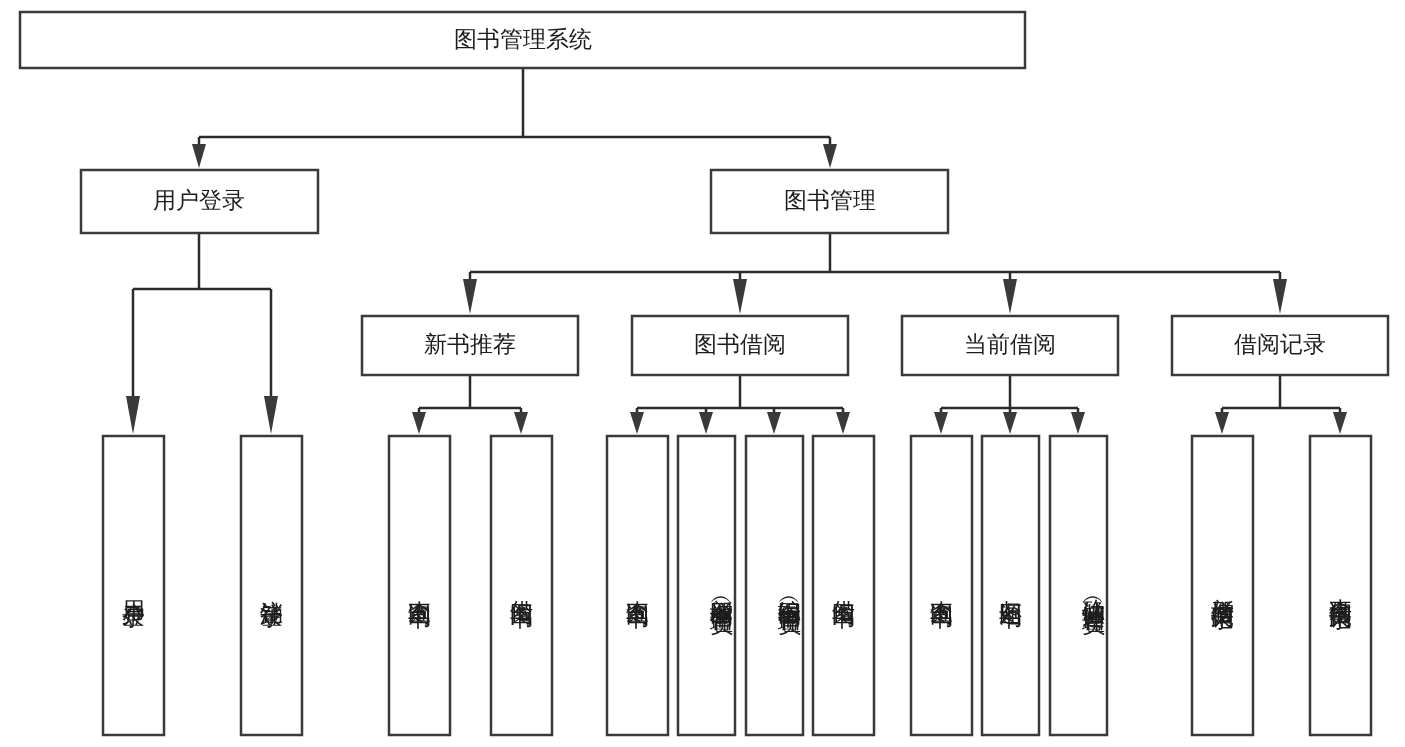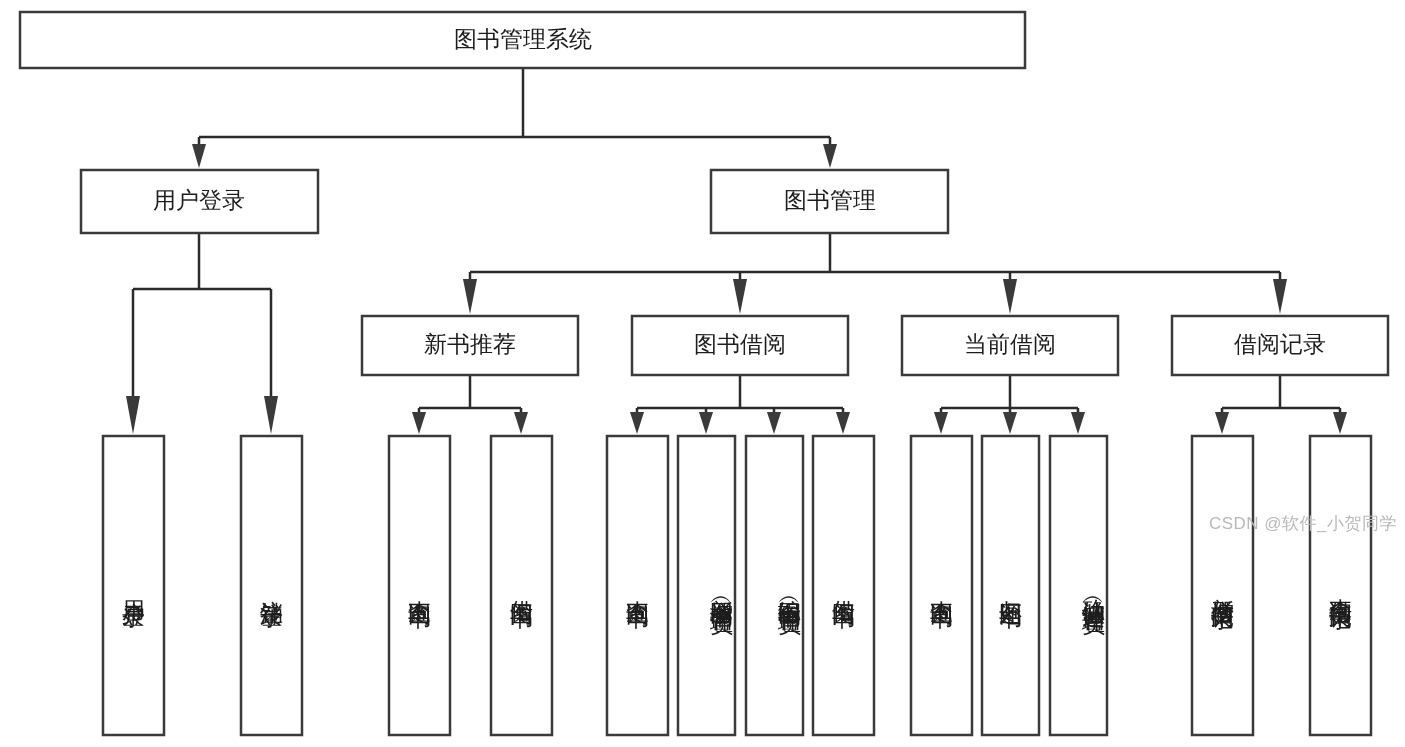--- a/index.html
+++ b/index.html
@@ -223,14 +223,13 @@
   <div class="leaf-label" style="left:746px; top:436px; width:57px; height:299px; align-items:flex-start; padding-top:8px; box-sizing:border-box;">编辑图书（管理员）</div>
   <div class="leaf-label" style="left:813px; top:436px; width:61px; height:299px;">借阅图书</div>
 
   <div class="leaf-label" style="left:911px; top:436px; width:61px; height:299px;">查询图书</div>
   <div class="leaf-label" style="left:982px; top:436px; width:57px; height:299px;">归还图书</div>
   <div class="leaf-label" style="left:1050px; top:436px; width:57px; height:299px; align-items:flex-start; padding-top:8px; box-sizing:border-box;">确认归还（管理员）</div>
 
   <div class="leaf-label" style="left:1192px; top:436px; width:61px; height:299px;">新增借阅记录</div>
   <div class="leaf-label" style="left:1310px; top:436px; width:61px; height:299px;">查询借阅记录</div>
 
-  <div class="watermark">CSDN @软件_小贺同学</div>
 </div>
 
 </body></html>

